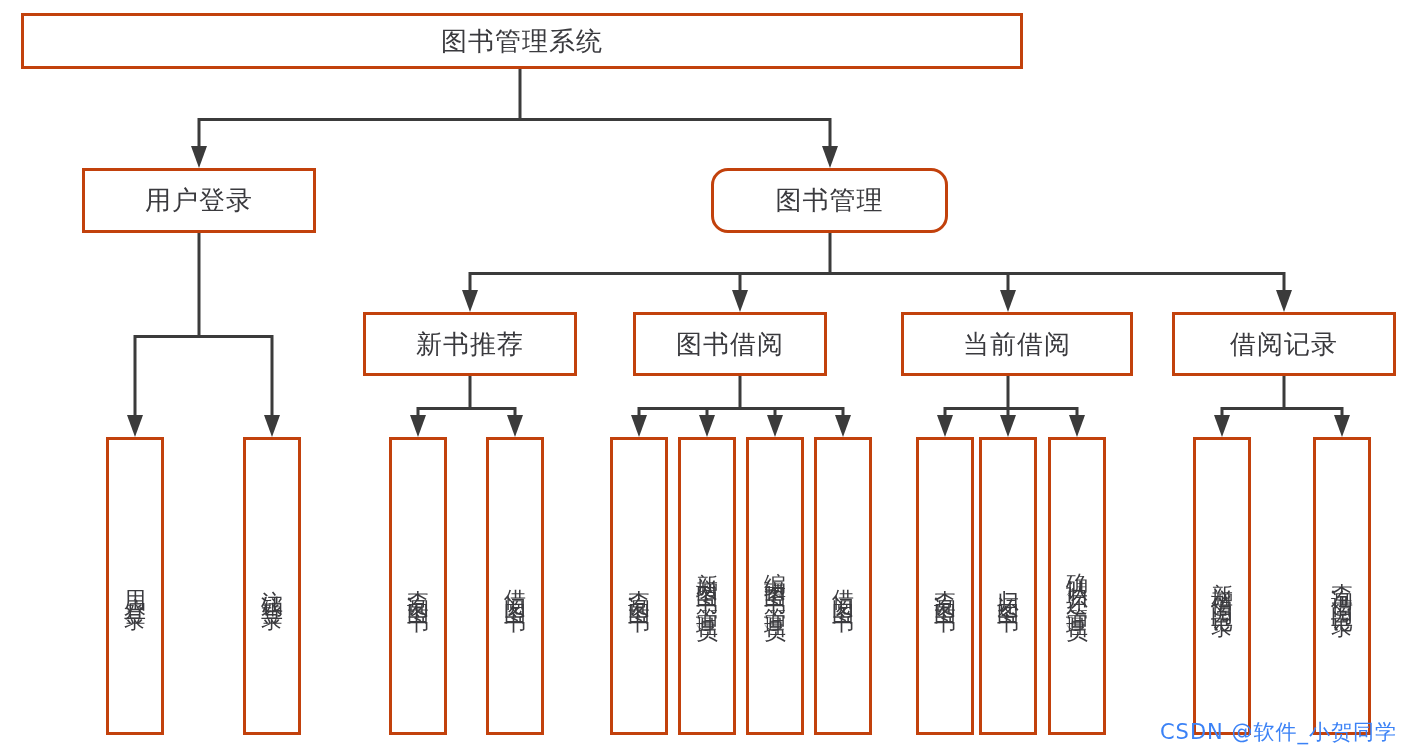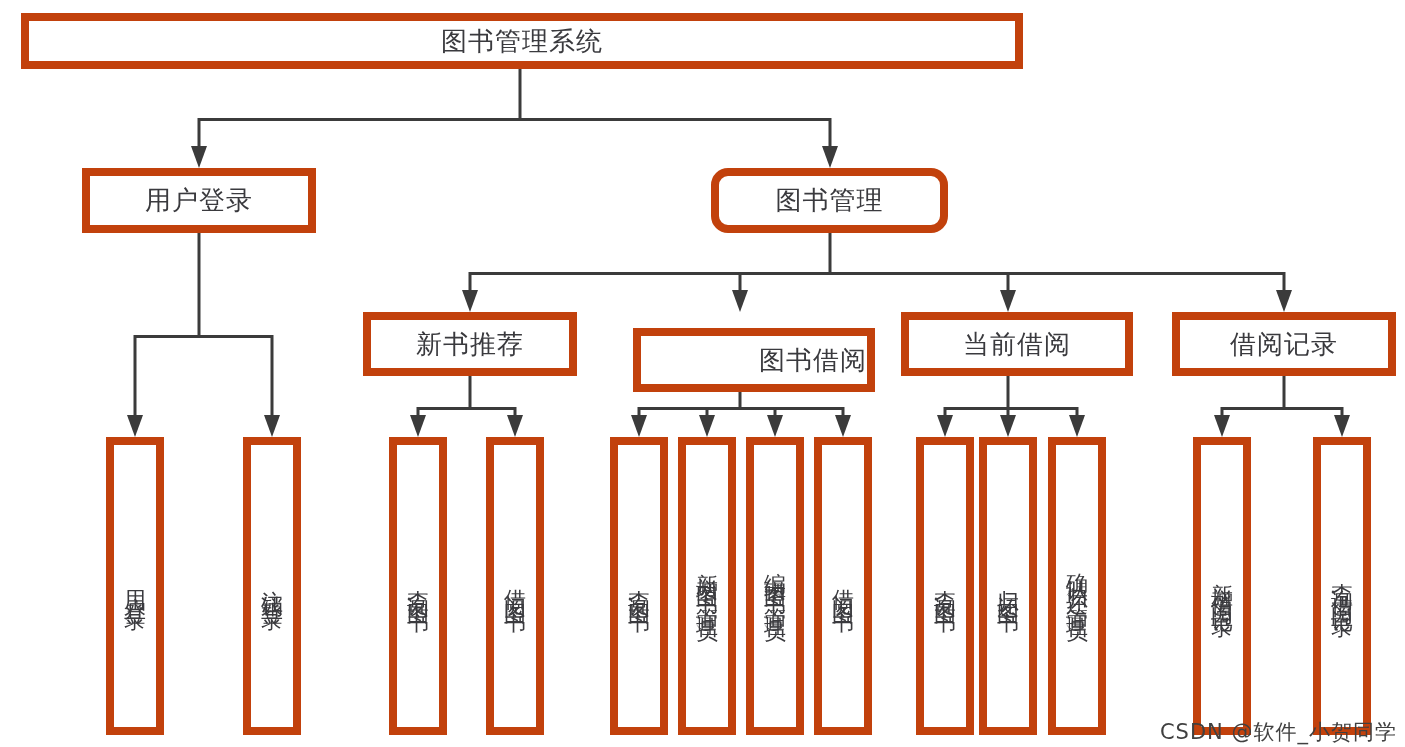--- a/index.html
+++ b/index.html
@@ -13,40 +13,40 @@
     overflow: hidden;
   }
   .connectors {
     position: absolute;
     left: 0; top: 0;
     z-index: 0;
   }
   .node {
     position: absolute;
     background: #ffffff;
-    border: 8px solid #c2410c;
+    border: 3px solid #c2410c;
     box-sizing: border-box;
     display: flex;
     align-items: center;
     justify-content: center;
     z-index: 1;
   }
   .node.hlabel { font-size: 26px; letter-spacing: 1px; white-space: nowrap; }
   .leaf .vtext {
     writing-mode: vertical-rl;
     font-size: 22px;
     letter-spacing: 7px;
     line-height: 1;
   }
   .watermark {
     position: absolute;
     right: 8px;
     bottom: 1px;
     font-size: 21px;
-    color: #404040;
+    color: #3b82f6;
     z-index: 3;
     letter-spacing: 1px;
     white-space: nowrap;
   }
 </style>
 </head>
 <body>
 
 <div class="canvas">
 
@@ -112,21 +112,21 @@
   <div class="node hlabel" style="left:82px; top:168px; width:234px; height:65px;">
     <span>用户登录</span>
   </div>
   <div class="node hlabel" style="left:711px; top:168px; width:237px; height:65px;border-radius:17px;">
     <span>图书管理</span>
   </div>
 
   <div class="node hlabel" style="left:363px; top:312px; width:214px; height:64px;font-family:Liberation Serif, serif;">
     <span>新书推荐</span>
   </div>
-  <div class="node hlabel" style="left:633px; top:328px; width:242px; height:64px;justify-content:flex-end;">
+  <div class="node hlabel" style="left:633px; top:312px; width:194px; height:64px;">
     <span>图书借阅</span>
   </div>
   <div class="node hlabel" style="left:901px; top:312px; width:232px; height:64px;">
     <span>当前借阅</span>
   </div>
   <div class="node hlabel" style="left:1172px; top:312px; width:224px; height:64px;">
     <span>借阅记录</span>
   </div>
 
   <div class="node leaf" style="left:106px; top:437px; width:58px; height:298px;">

